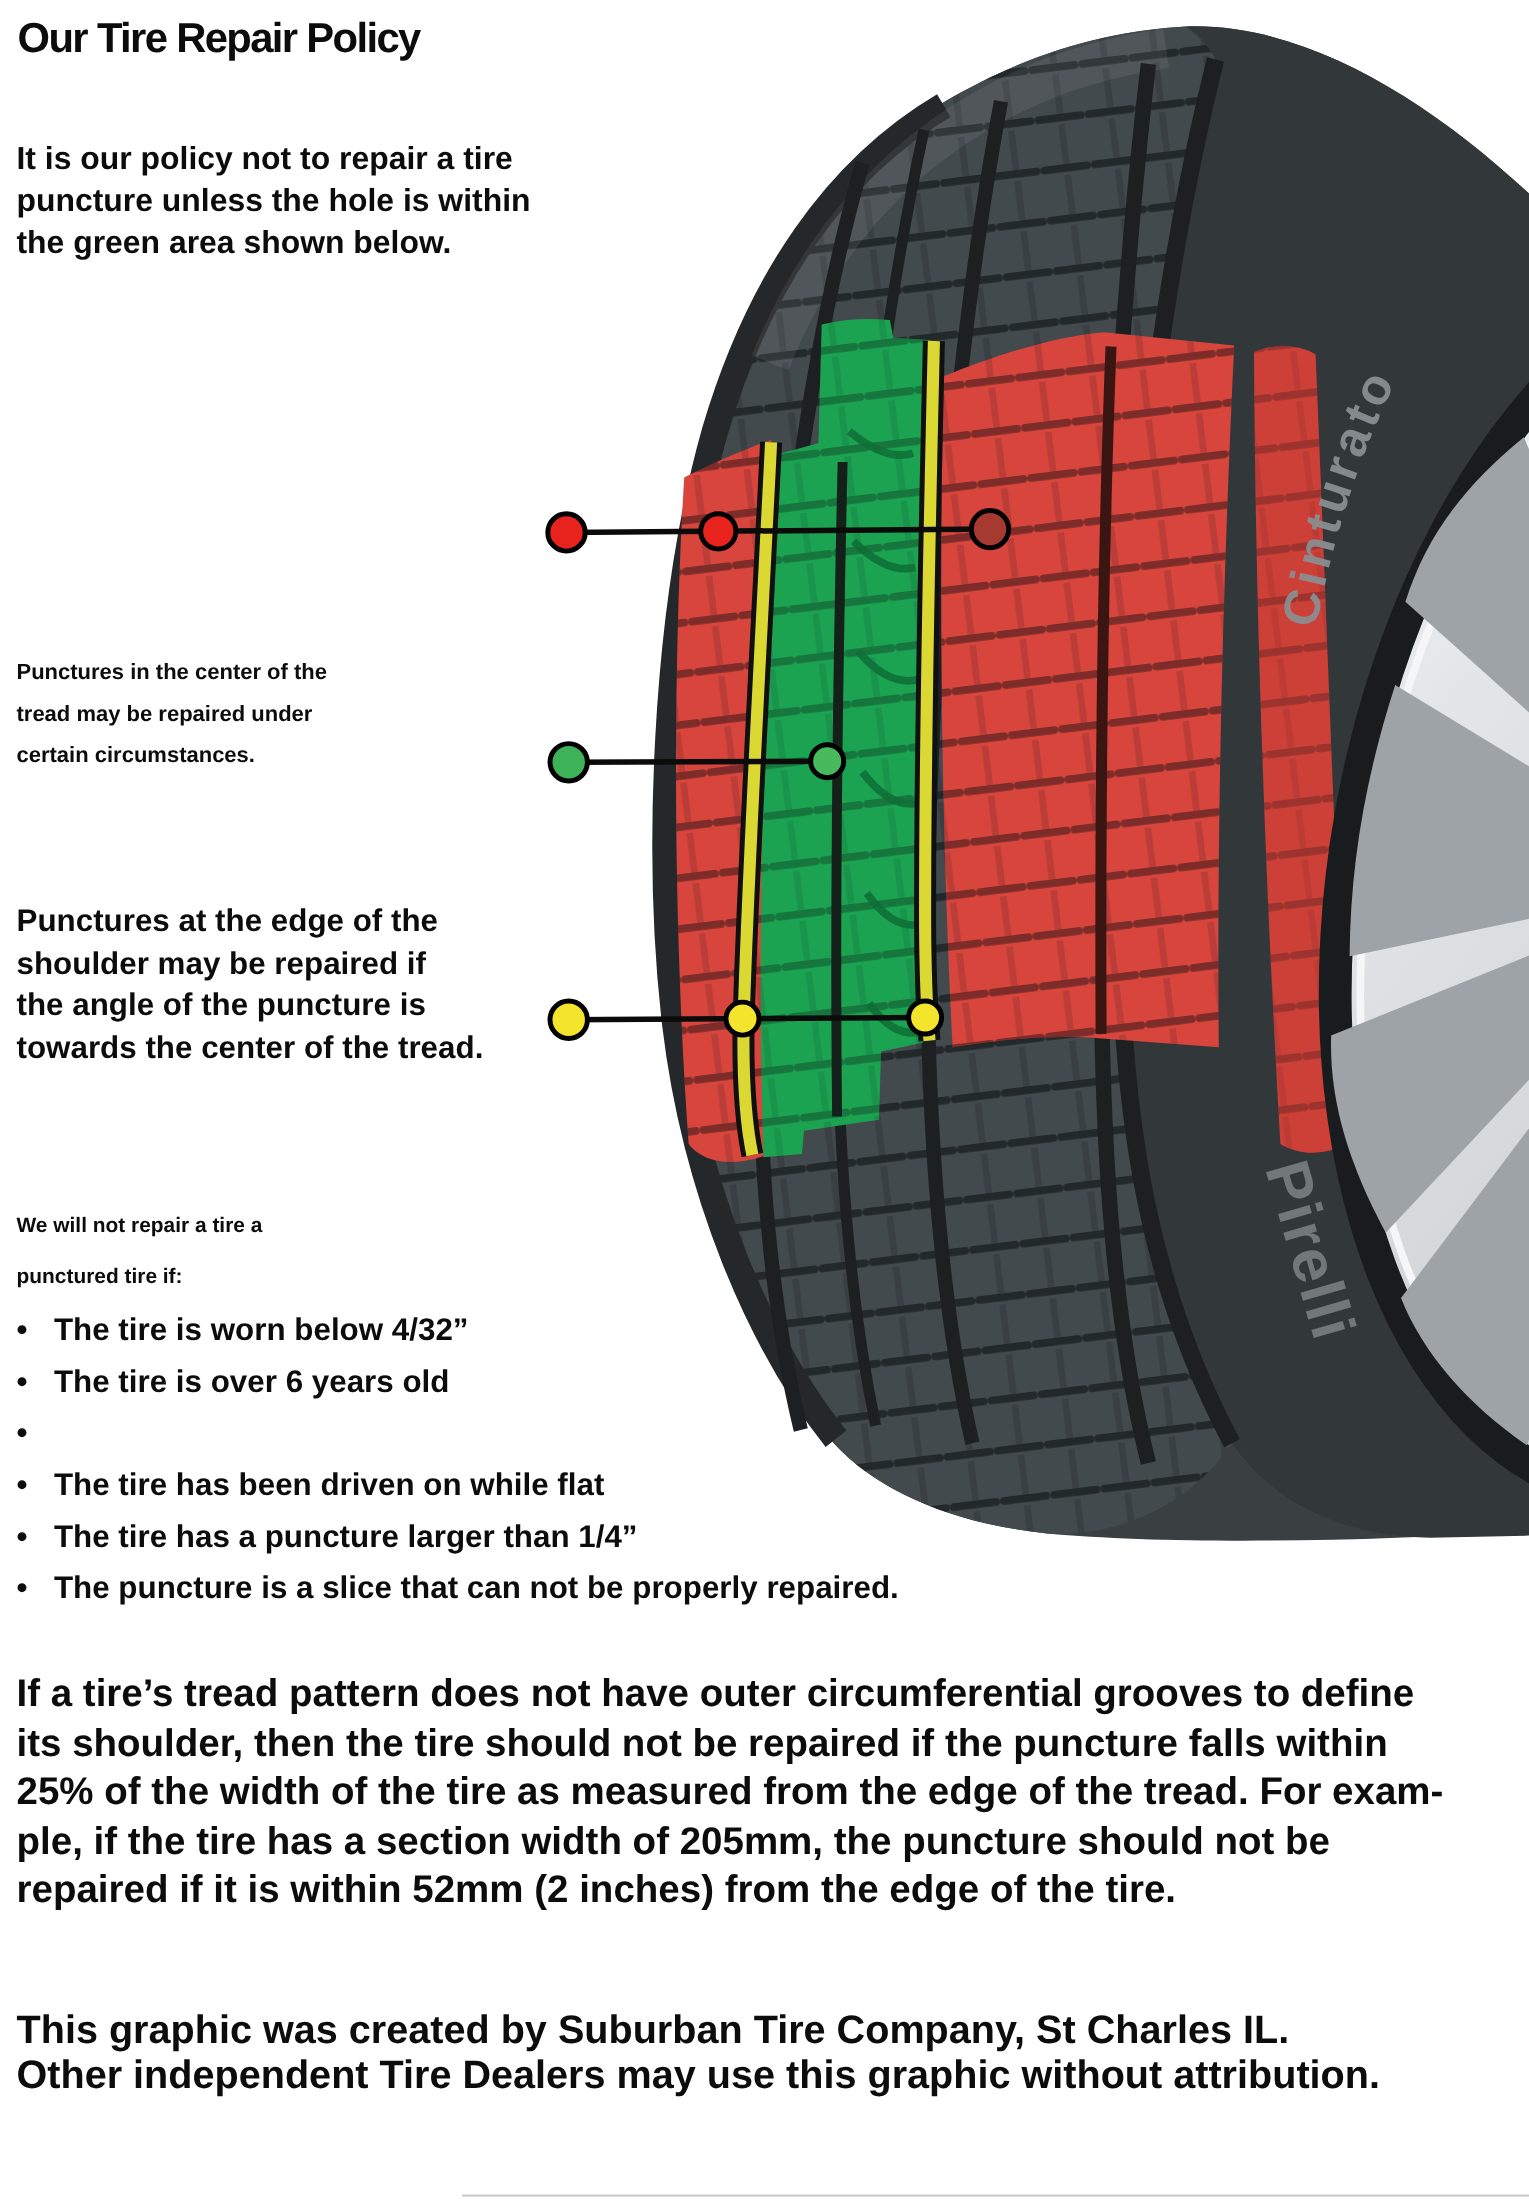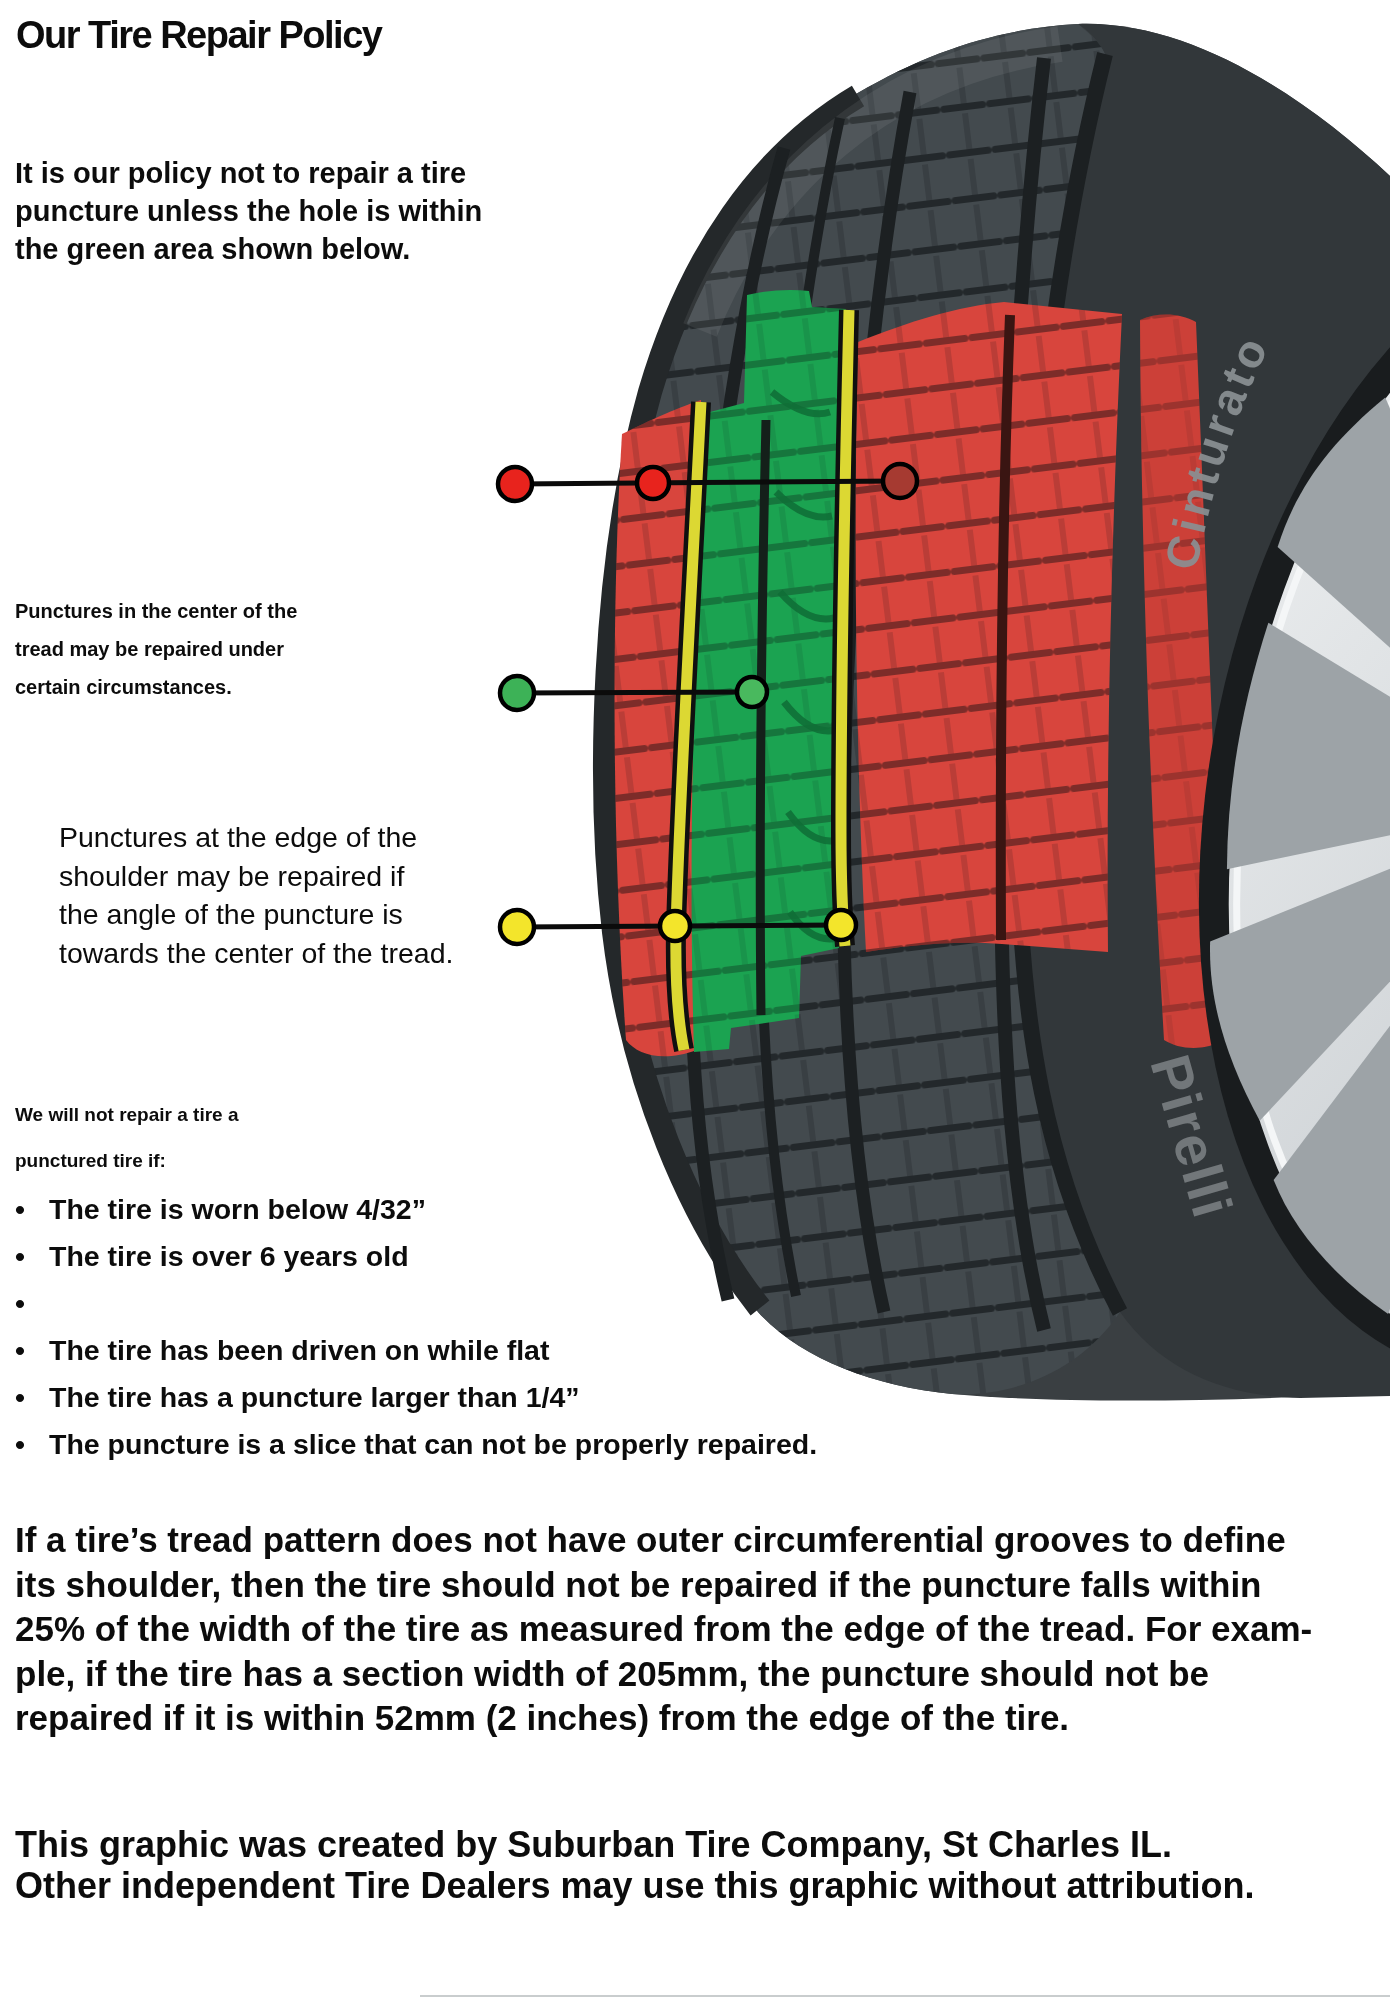--- a/index.html
+++ b/index.html
@@ -1,24 +1,24 @@
 <!DOCTYPE html>
 <html><head>
 <meta charset="utf-8">
 <style>
   html,body{margin:0;padding:0;background:#ffffff;}
   .page{position:relative;width:1390px;height:2000px;background:#ffffff;overflow:hidden;
         font-family:"Liberation Sans","DejaVu Sans",sans-serif;color:#0c0c0c;}
   .abs{position:absolute;}
   .pre{white-space:pre-line;}
   .title{left:16px;top:14px;font-size:38px;font-weight:bold;letter-spacing:-1.5px;text-align:right;}
-  .intro{left:15px;top:126px;font-size:29px;font-weight:bold;line-height:38px;margin-top:28px;}
+  .intro{left:15px;top:126px;font-size:29px;font-weight:bold;line-height:38px;}
   .co1{left:15px;top:424px;font-size:28.5px;font-weight:bold;line-height:38px;}
   .co2{left:15px;top:592px;font-size:20px;font-weight:bold;line-height:38px;}
-  .co3{left:15px;top:818px;font-size:28.5px;font-weight:normal;line-height:38.5px;margin-left:44px;}
+  .co3{left:15px;top:818px;font-size:28.5px;font-weight:bold;line-height:38.5px;}
   .cond-head{left:15px;top:1092px;font-size:19px;font-weight:bold;line-height:46px;}
   .bullets{left:15px;top:1186px;font-size:28.5px;font-weight:bold;line-height:47px;}
   .bullet-row{display:flex;}
   .bullet-mark{width:34px;flex:0 0 34px;}
   .note{left:15px;top:1518px;font-size:35px;font-weight:bold;line-height:44.5px;width:1372px;}
   .attr{left:15px;top:1824px;font-size:36px;font-weight:bold;line-height:41px;}
   .bottom-rule{left:420px;top:1995px;width:970px;height:2px;background:#c9cdce;}
   svg text{font-family:"Liberation Sans","DejaVu Sans",sans-serif;}
 </style>
 </head>

